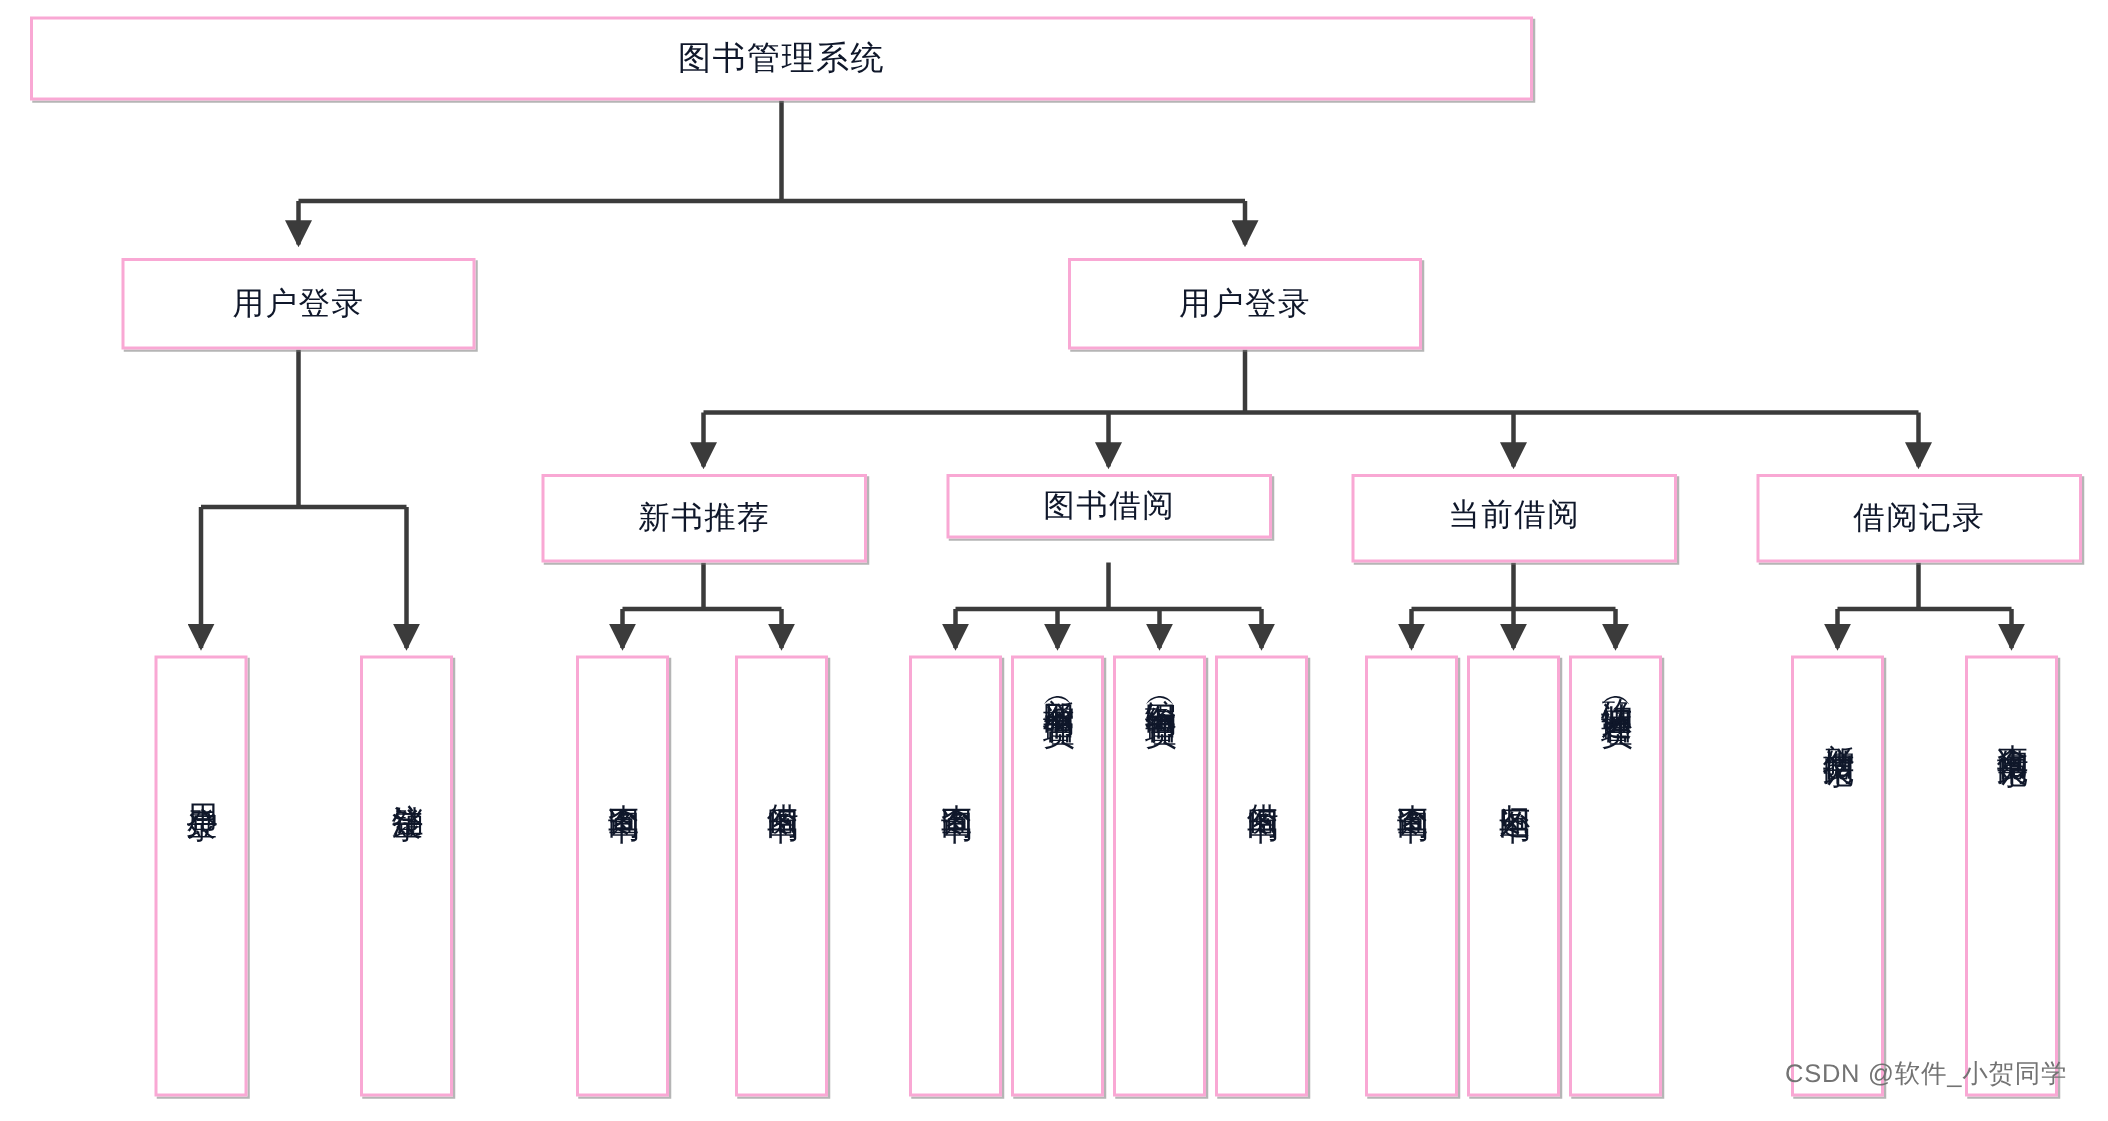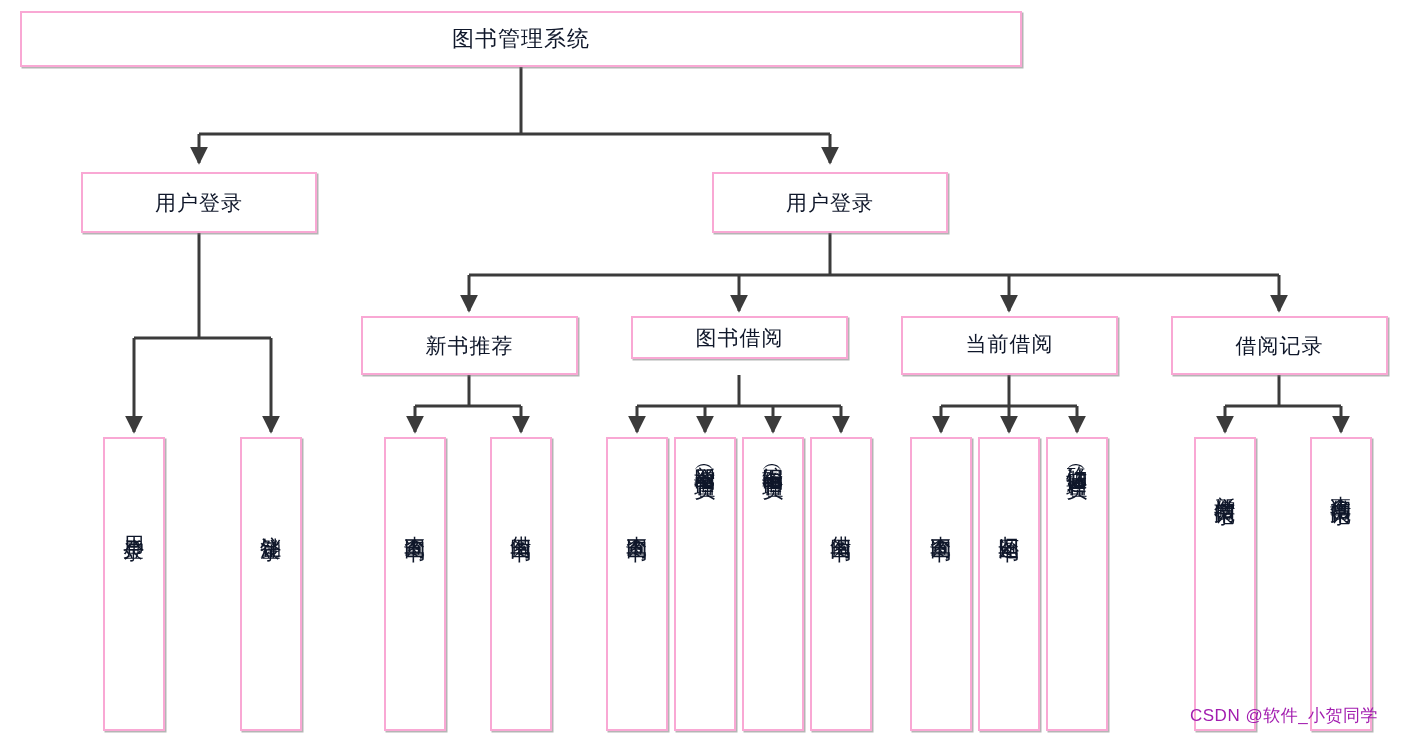--- a/index.html
+++ b/index.html
@@ -63,21 +63,21 @@
     letter-spacing: 2px;
     white-space: nowrap;
     text-align: left;
   }
   
   #watermark {
     position: absolute;
     left: 1190px;
     top: 704px;
     font-size: 17px;
-    color: #a21caf;
+    color: #737373;
     white-space: nowrap;
     z-index: 5;
     letter-spacing: 0.5px;
   }
 </style>
 </head>
 <body>
 
 <div id="canvas">
 

